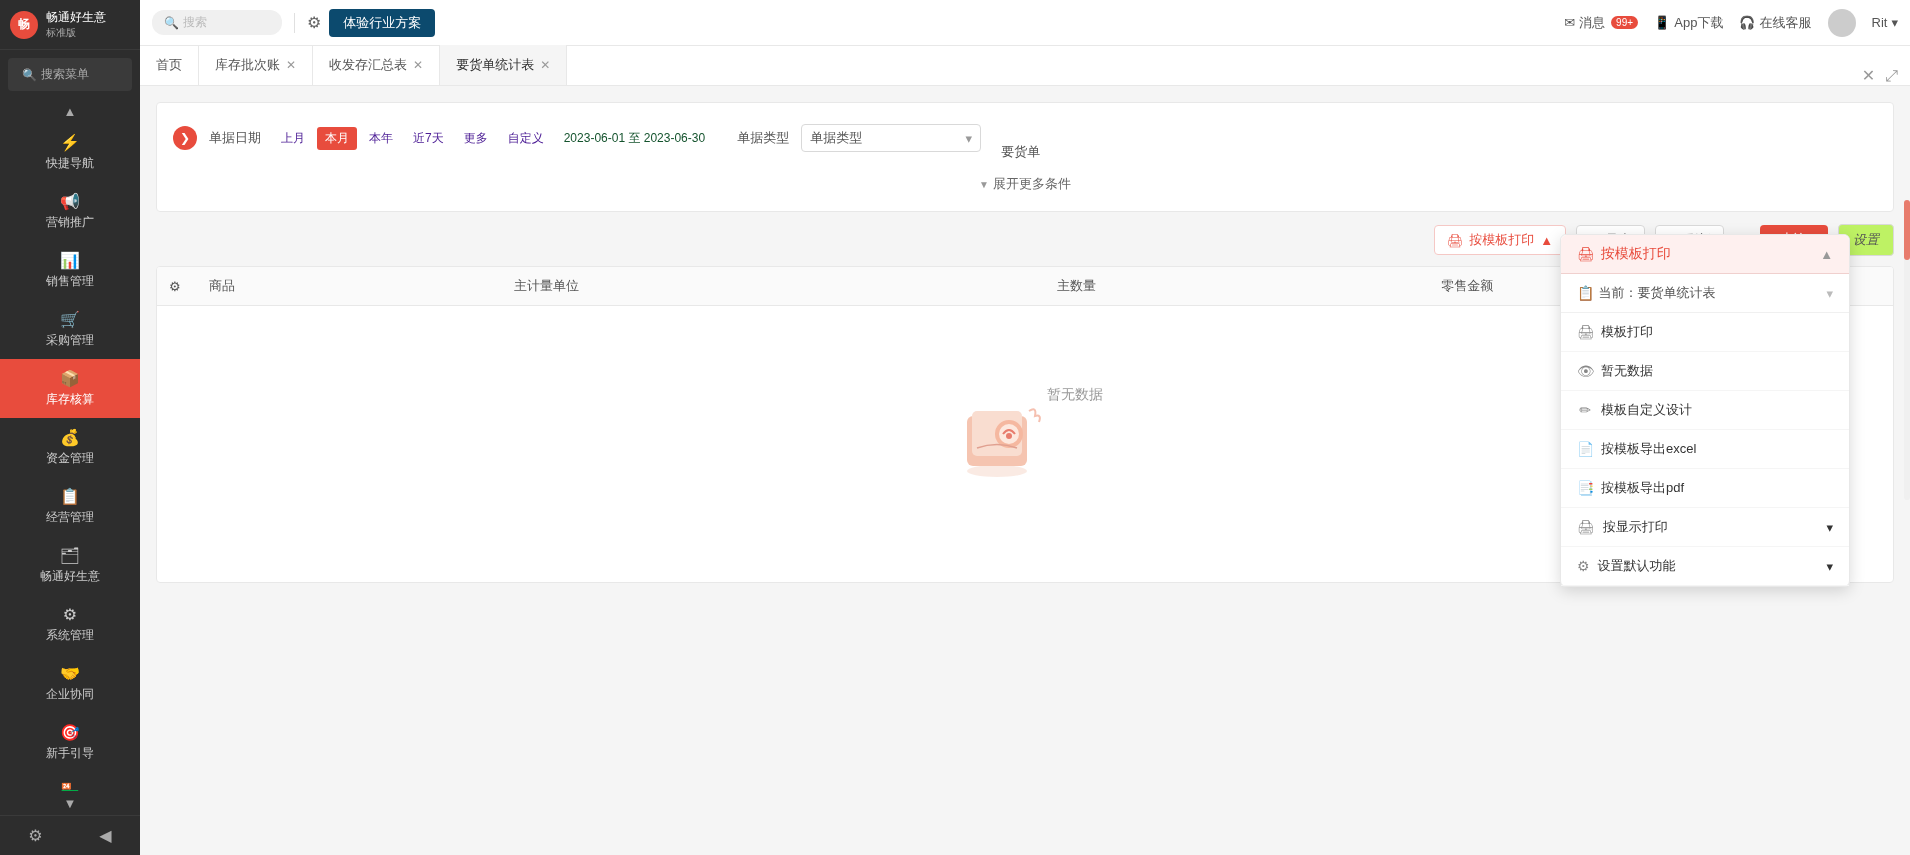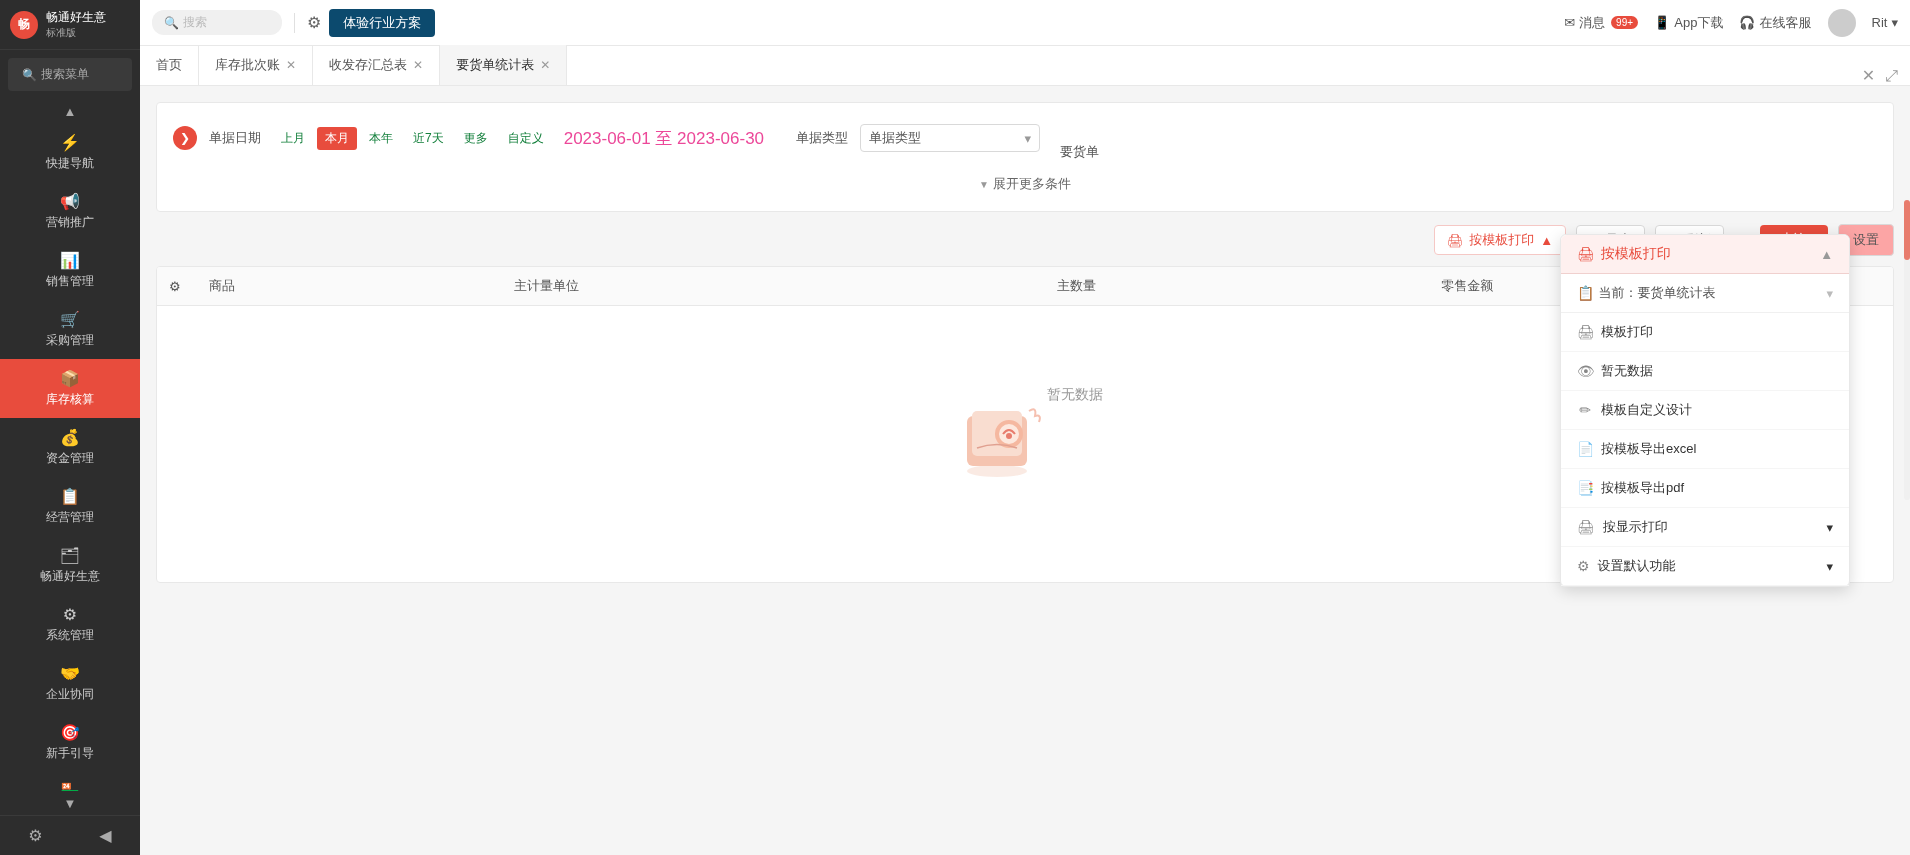--- a/index.html
+++ b/index.html
@@ -194,24 +194,24 @@
       flex-shrink: 0;
     }
 
     .filter-label { color: #555; font-size: 13px; white-space: nowrap; }
     .date-tabs { display: flex; gap: 4px; align-items: center; }
     .date-tab {
       padding: 3px 8px;
       border-radius: 3px;
       font-size: 12px;
       cursor: pointer;
-      color: #15803d;
+      color: #4c1d95;
     }
     .date-tab.active { background: #e84c3d; color: #fff; }
-    .date-range { color: #ec4899; font-size: 17px; }
+    .date-range { color: #14532d; font-size: 12px; }
 
     .filter-select {
       display: flex; align-items: center;
       border: 1px solid #d9d9d9;
       border-radius: 4px;
       padding: 4px 8px;
       background: #fff;
       min-width: 180px;
       cursor: pointer;
       gap: 4px;
@@ -333,22 +333,22 @@
       display: flex; align-items: center; justify-content: flex-end;
       gap: 10px;
       margin-bottom: 10px;
     }
 
     .btn-query {
       background: #e84c3d; color: #fff; border: none;
       border-radius: 4px; padding: 6px 20px; font-size: 14px; cursor: pointer;
     }
     .btn-settings {
-      border: 1px solid #d9d9d9; background: #fca5a5; color: #555;
-      border-radius: 4px; padding: 6px 14px; font-size: 13px; cursor: pointer;
+      border: 1px solid #d9d9d9; background: #bef264; color: #555;
+      border-radius: 4px; padding: 6px 14px; font-size: 13px; cursor: pointer; font-style: italic;
     }
   </style>
 </head>
 <body>
 
 <div class="sidebar">
   <div class="sidebar-logo">
     <div class="sidebar-logo-icon">畅</div>
     <div class="sidebar-logo-text">
       <div>畅通好生意</div>

